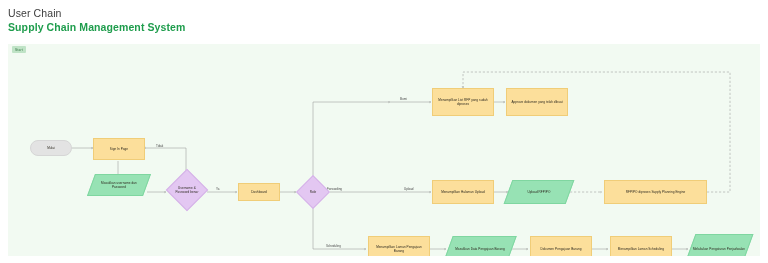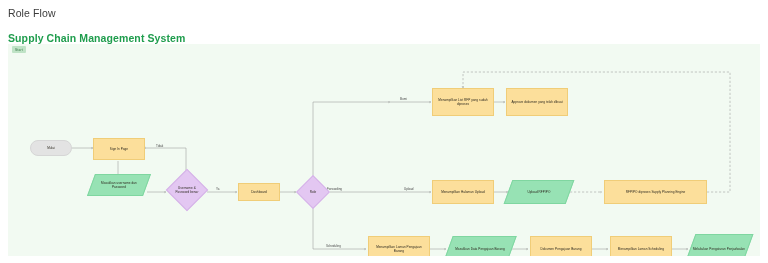--- a/index.html
+++ b/index.html
@@ -22,21 +22,21 @@
     color: #3c3c3c;
     letter-spacing: 0.1px;
     line-height: 13px;
   }
   .title-sub {
     font-size: 10.5px;
     color: #1f9d4d;
     font-weight: 700;
     letter-spacing: 0.1px;
     line-height: 14px;
-    margin-top: 11px;
+    margin-top: 0;
   }
   .canvas {
     position: absolute;
     left: 8px;
     top: 44px;
     width: 752px;
     height: 212px;
     background: #f2faf2;
     overflow: hidden;
   }
@@ -112,21 +112,21 @@
     font-size: 3px;
     color: #4a4a4a;
     line-height: 4px;
     white-space: nowrap;
   }
 </style>
 </head>
 <body>
 
 <div class="page-header">
-  <div class="title-main">Role Flow</div>
+  <div class="title-main">User Chain</div>
   <div class="title-sub">Supply Chain Management System</div>
 </div>
 
 <div class="canvas">
 
   <div class="canvas-badge">Start</div>
 
   <svg class="edges" viewBox="0 0 752 212" xmlns="http://www.w3.org/2000/svg">
     <defs>
       <marker id="ah" markerWidth="5" markerHeight="5" refX="4.2" refY="2" orient="auto">

